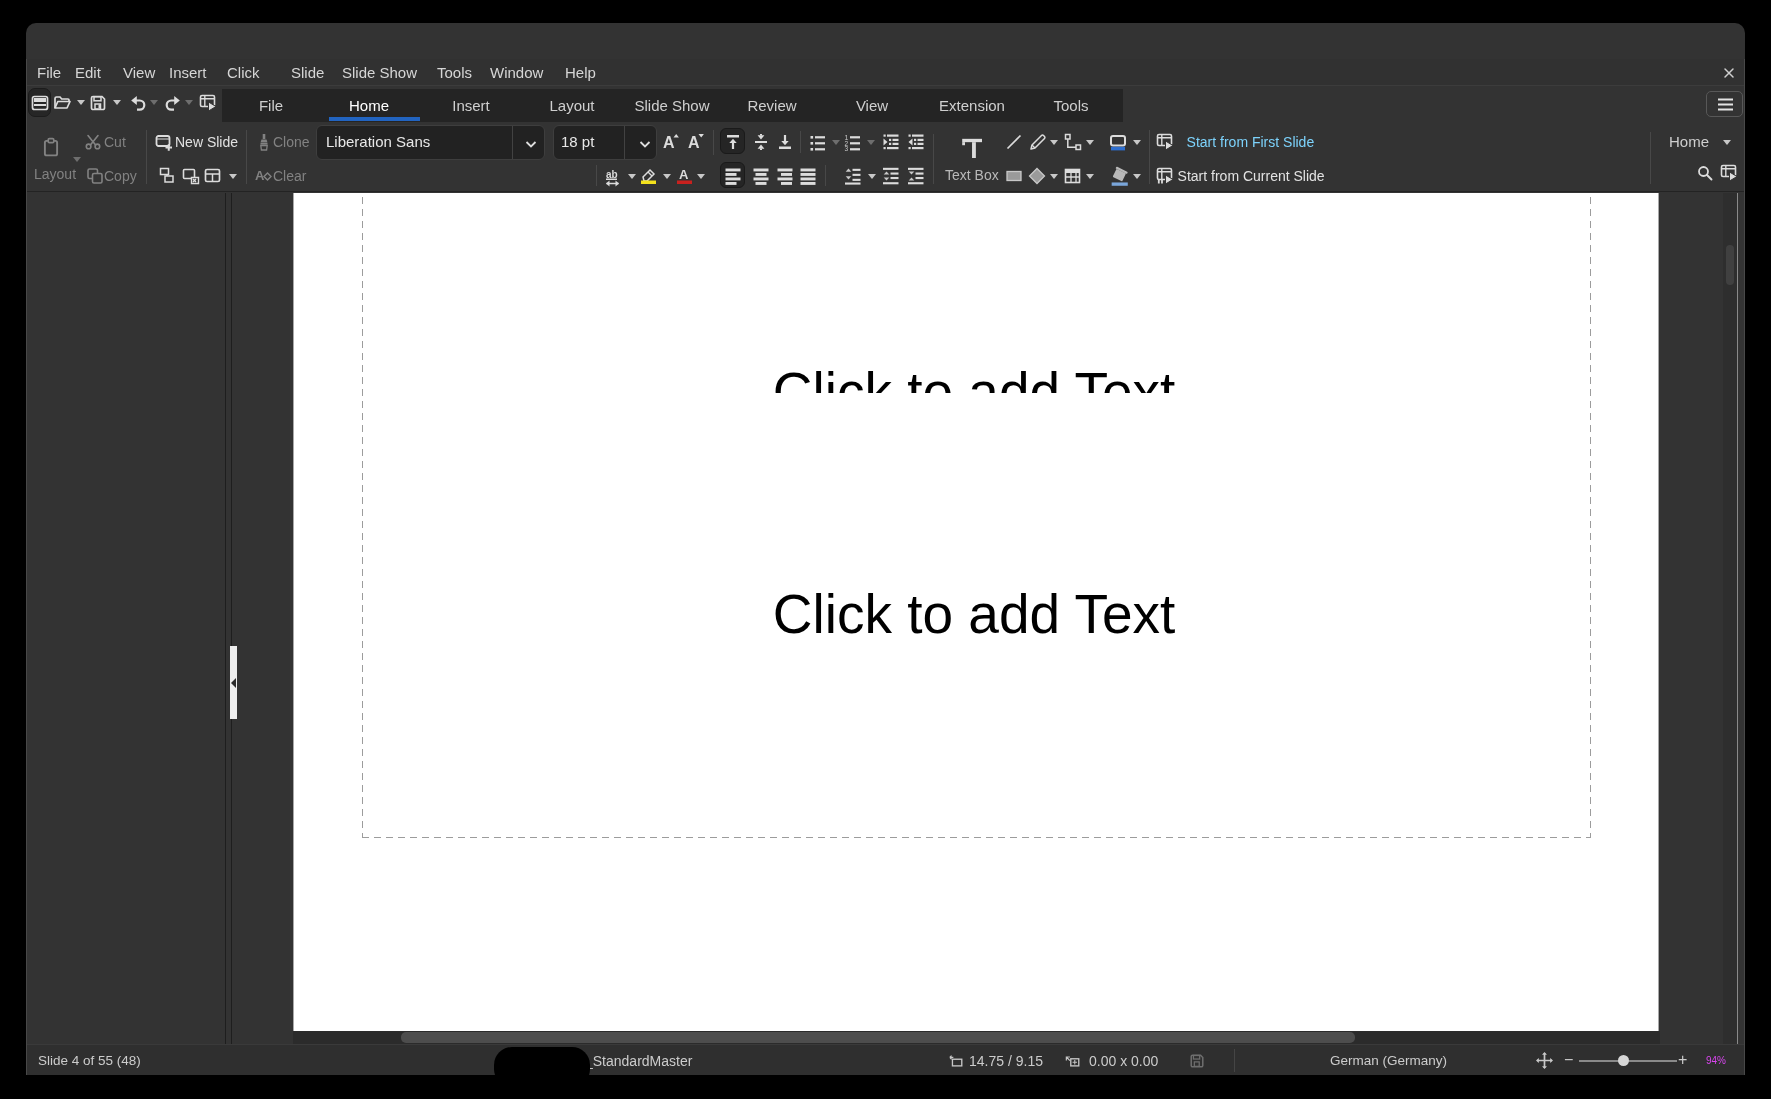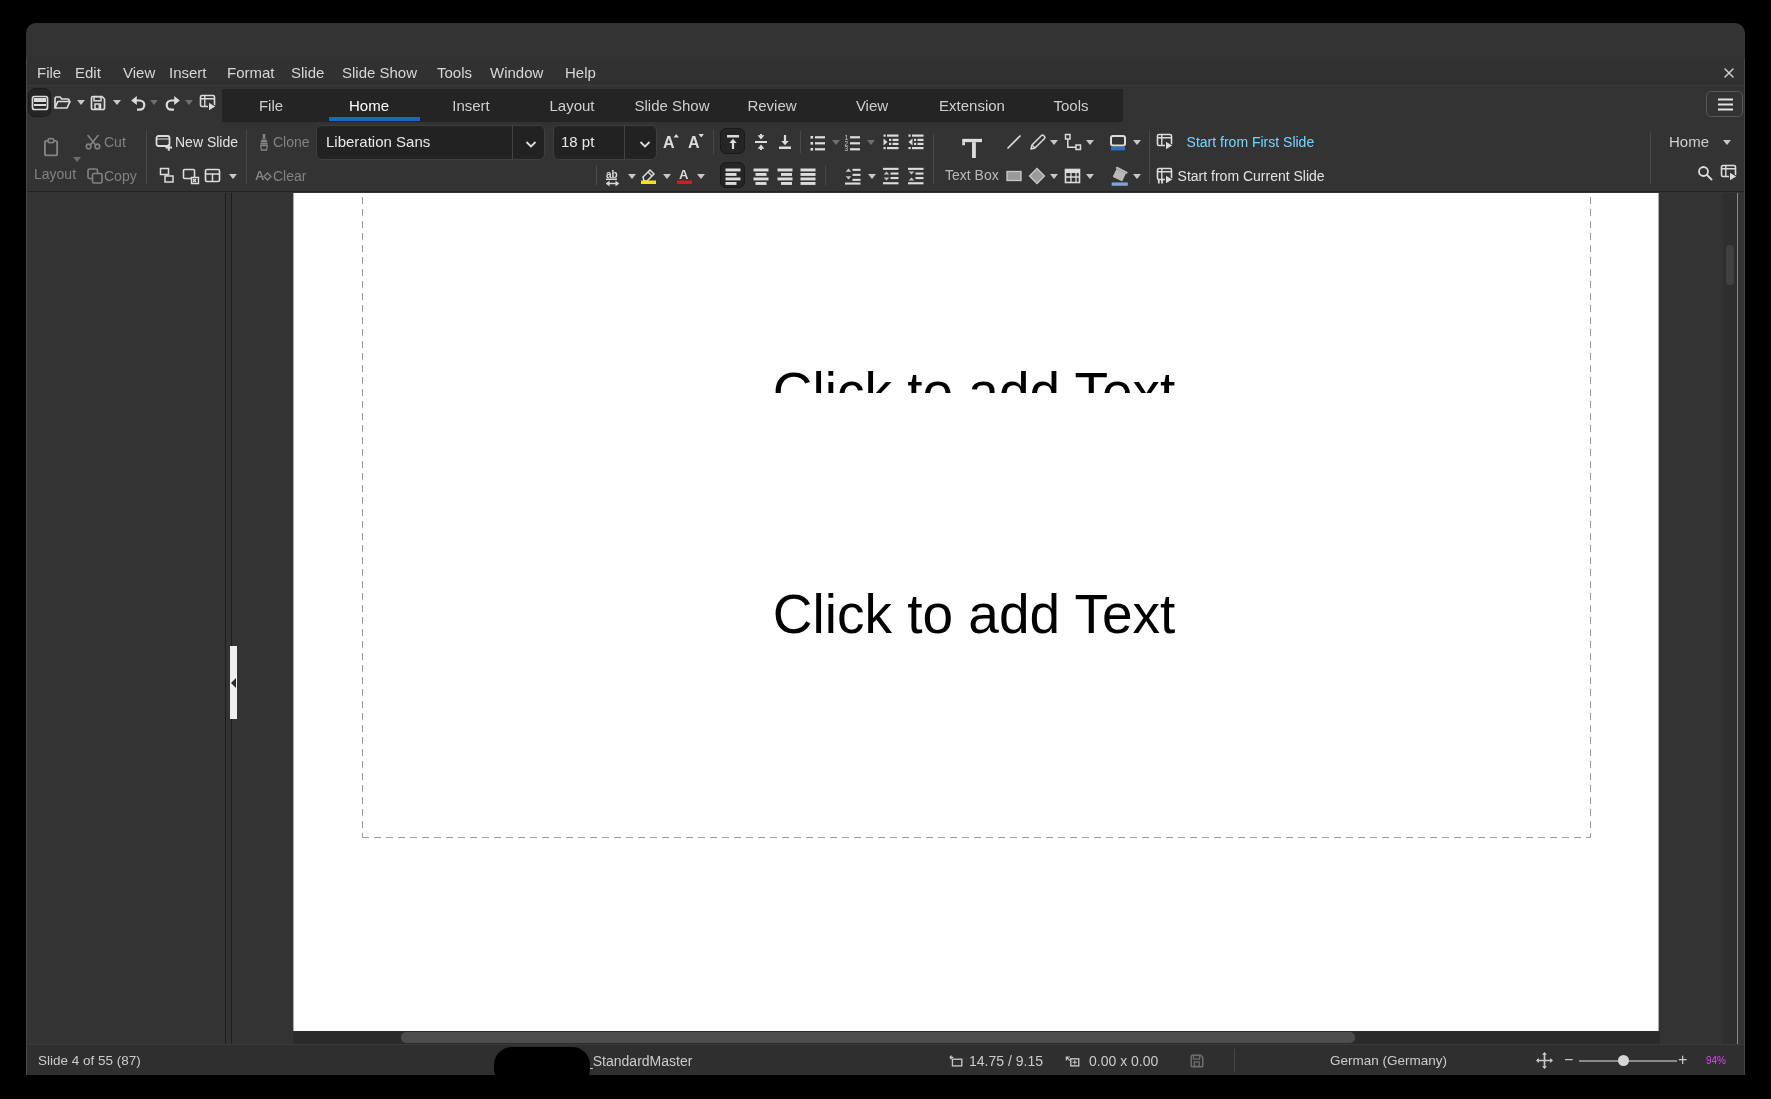--- a/index.html
+++ b/index.html
@@ -70,21 +70,21 @@
 </head>
 <body>
 <div id="win">
     <div style="position:absolute;left:0;top:36px;width:1px;height:1016px;background:#484848;z-index:50;"></div>
     <div style="position:absolute;left:1718px;top:36px;width:1px;height:1016px;background:#484848;z-index:50;"></div>
   <div id="menubar">
       <div class="menuitem" style="left: 11px;">File</div>
       <div class="menuitem" style="left: 49px;">Edit</div>
       <div class="menuitem" style="left: 97px;">View</div>
       <div class="menuitem" style="left: 143px;">Insert</div>
-      <div class="menuitem" style="left: 201px;">Format</div>
+      <div class="menuitem" style="left: 201px;">Click</div>
       <div class="menuitem" style="left: 265px;">Slide</div>
       <div class="menuitem" style="left: 316px;">Slide Show</div>
       <div class="menuitem" style="left: 411px;">Tools</div>
       <div class="menuitem" style="left: 464px;">Window</div>
       <div class="menuitem" style="left: 539px;">Help</div>
       <svg width="12" height="12" viewBox="0 0 12 12" style="position:absolute;left:1697px;top:8px;">
         <path d="M2 2l8 8M10 2l-8 8" stroke="#cfcfcf" stroke-width="1.5" stroke-linecap="round"></path>
       </svg>
     </div>
   <div id="qrow">
@@ -442,21 +442,21 @@
       <div style="position:absolute;left:1711px;top:0;width:1px;height:851px;background:#8a8a8a;"></div>
     <div id="handle"></div>
   </div>
   <div id="hsb">
       <div id="htrack">
         <div id="hthumb"></div>
       </div>
     </div>
   <div id="statusbar">
 
-  <span style="position:absolute;left:12px;top:5.5px;height:20px;line-height:20px;font-size:13.5px;color:#cccccc;white-space:nowrap;">Slide 4 of 55 (87)</span>
+  <span style="position:absolute;left:12px;top:5.5px;height:20px;line-height:20px;font-size:13.5px;color:#cccccc;white-space:nowrap;">Slide 4 of 55 (48)</span>
       <span style="position:absolute;left:552px;top:5.5px;height:20px;line-height:20px;font-size:14px;color:#cccccc;white-space:nowrap;">s_StandardMaster</span>
       <span style="position:absolute;left:922px;top:7.5px;width:16px;height:16px;"><svg width="16" height="16" viewBox="0 0 18 18">
           <path d="M2 5h4M2 5l2-2M2 5l2 2" fill="none" stroke="#c8c8c8" stroke-width="1.3"></path>
           <rect x="5" y="7" width="10.5" height="7.5" fill="none" stroke="#c8c8c8" stroke-width="1.5"></rect>
         </svg></span>
       <span style="position:absolute;left:943px;top:5.5px;height:20px;line-height:20px;font-size:14px;color:#cccccc;white-space:nowrap;">14.75 / 9.15</span>
       <span style="position:absolute;left:1039px;top:7.5px;width:16px;height:16px;"><svg width="16" height="16" viewBox="0 0 18 18">
           <path d="M1.5 4.5l4 4M1.5 8.5v-4h4" fill="none" stroke="#c8c8c8" stroke-width="1.3"></path>
           <rect x="6.5" y="6.5" width="9" height="8" fill="none" stroke="#c8c8c8" stroke-width="1.5"></rect>
           <path d="M8.5 10.5h5M11 8v5" stroke="#c8c8c8" stroke-width="1.2"></path>

